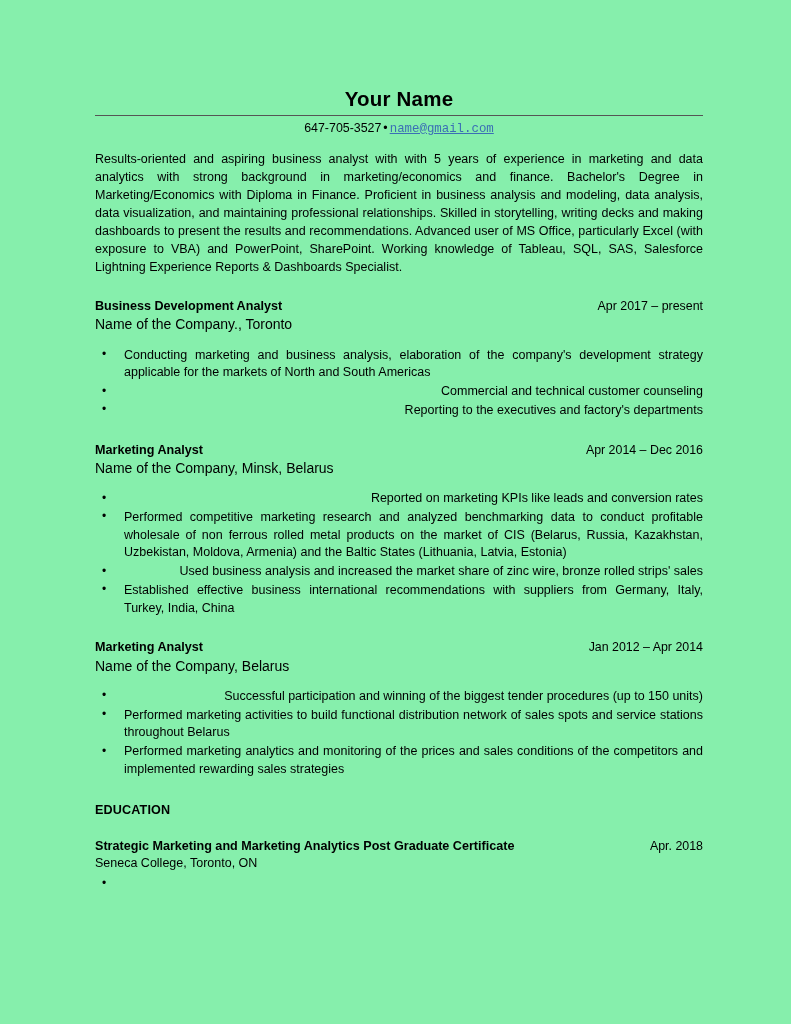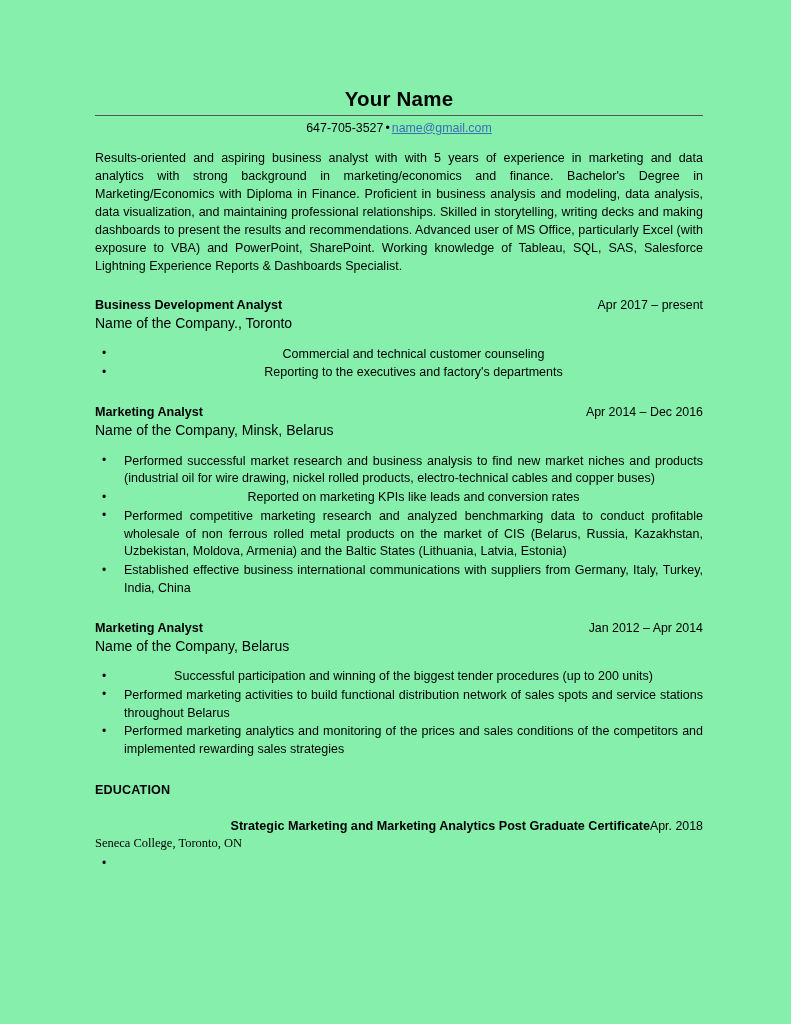--- a/index.html
+++ b/index.html
@@ -50,20 +50,21 @@
     font-size: 12.4px;
     margin-top: 5px;
     line-height: 1.25;
   }
   .contact-sep {
     padding: 0 2px;
   }
   .email-link {
     color: #3b6fb5;
     text-decoration: underline;
+    font-family: Liberation Mono, monospace;
   }
 
   
   .section-title {
     font-size: 12.6px;
     font-weight: bold;
     letter-spacing: 0.15px;
     margin-top: 24px;
   }
   .summary-text {
@@ -111,49 +112,48 @@
     text-align: justify;
   }
   ul.bullets li::before {
     content: "\2022";
     position: absolute;
     left: 7px;
     top: -0.5px;
     font-size: 12px;
   }
   ul.bullets li.no-justify {
-    text-align: center;
+    text-align: right;
   }
   ul.bullets li.empty-bullet {
     min-height: 15px;
   }
 
   .edu {
     margin-top: 21px;
   }
   .edu-head {
     display: flex;
-    justify-content: flex-end;
+    justify-content: space-between;
     align-items: baseline;
   }
   .edu-title {
     font-size: 12.6px;
     font-weight: bold;
     line-height: 1.3;
   }
   .edu-date {
     font-size: 12.4px;
     line-height: 1.3;
     white-space: nowrap;
   }
   .edu-school {
     font-size: 12.5px;
     line-height: 1.3;
     margin-top: 1px;
-    font-family: Liberation Serif, serif;
   }
   ul.bullets.edu-bullets {
     margin-top: 4px;
   }
 </style>
 </head>
 <body>
 
 <div class="page">
   <div class="content">
@@ -169,47 +169,48 @@
     <div class="summary-text">Results-oriented and aspiring business analyst with with 5 years of experience in marketing and data analytics with strong background in marketing/economics and finance. Bachelor's Degree in Marketing/Economics with Diploma in Finance. Proficient in business analysis and modeling, data analysis, data visualization, and maintaining professional relationships. Skilled in storytelling, writing decks and making dashboards to present the results and recommendations. Advanced user of MS Office, particularly Excel (with exposure to VBA) and PowerPoint, SharePoint. Working knowledge of Tableau, SQL, SAS, Salesforce Lightning Experience Reports &amp; Dashboards Specialist.</div>
 
 
     <div class="job">
       <div class="job-head">
         <div class="job-title">Business Development Analyst</div>
         <div class="job-dates">Apr 2017 – present</div>
       </div>
       <div class="job-company">Name of the Company., Toronto</div>
       <ul class="bullets">
+        <li>Conducting marketing and business analysis, elaboration of the company's development strategy applicable for the markets of North and South Americas</li>
         <li class="no-justify">Commercial and technical customer counseling</li>
         <li class="no-justify">Reporting to the executives and factory's departments</li>
       </ul>
     </div>
 
     <div class="job">
       <div class="job-head">
         <div class="job-title">Marketing Analyst</div>
         <div class="job-dates">Apr 2014 – Dec 2016</div>
       </div>
       <div class="job-company">Name of the Company, Minsk, Belarus</div>
       <ul class="bullets">
-        <li>Performed successful market research and business analysis to find new market niches and products (industrial oil for wire drawing, nickel rolled products, electro-technical cables and copper buses)</li>
         <li class="no-justify">Reported on marketing KPIs like leads and conversion rates</li>
         <li>Performed competitive marketing research and analyzed benchmarking data to conduct profitable wholesale of non ferrous rolled metal products on the market of CIS (Belarus, Russia, Kazakhstan, Uzbekistan, Moldova, Armenia) and the Baltic States (Lithuania, Latvia, Estonia)</li>
-        <li>Established effective business international communications with suppliers from Germany, Italy, Turkey, India, China</li>
+        <li class="no-justify">Used business analysis and increased the market share of zinc wire, bronze rolled strips' sales</li>
+        <li>Established effective business international recommendations with suppliers from Germany, Italy, Turkey, India, China</li>
       </ul>
     </div>
 
     <div class="job">
       <div class="job-head">
         <div class="job-title">Marketing Analyst</div>
         <div class="job-dates">Jan 2012 – Apr 2014</div>
       </div>
       <div class="job-company">Name of the Company, Belarus</div>
       <ul class="bullets">
-        <li class="no-justify">Successful participation and winning of the biggest tender procedures (up to 200 units)</li>
+        <li class="no-justify">Successful participation and winning of the biggest tender procedures (up to 150 units)</li>
         <li>Performed marketing activities to build functional distribution network of sales spots and service stations throughout Belarus</li>
         <li>Performed marketing analytics and monitoring of the prices and sales conditions of the competitors and implemented rewarding sales strategies</li>
       </ul>
     </div>
 
     <div class="section-title">EDUCATION</div>
 
     <div class="edu">
       <div class="edu-head">
         <div class="edu-title">Strategic Marketing and Marketing Analytics Post Graduate Certificate</div>

